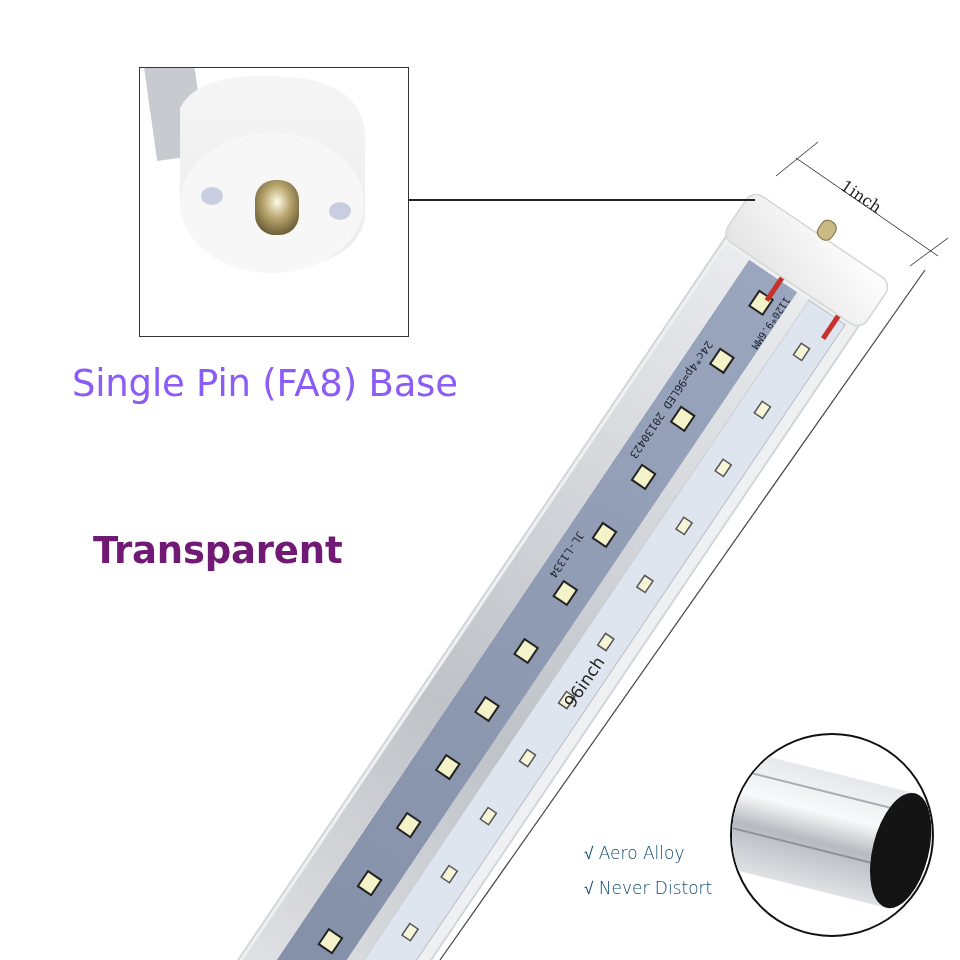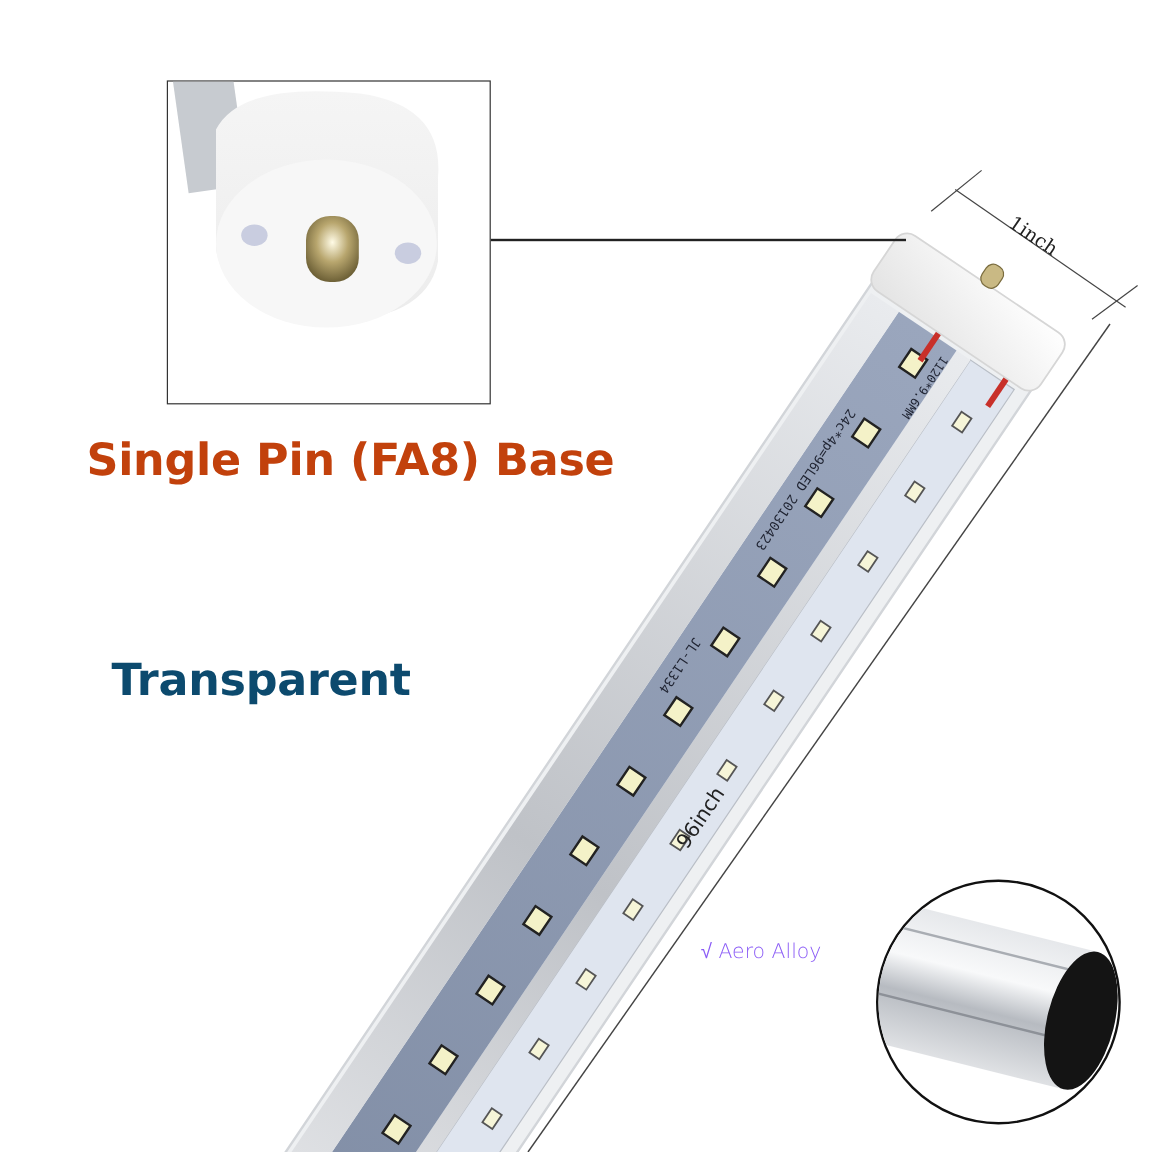--- a/index.html
+++ b/index.html
@@ -3,27 +3,27 @@
 <meta charset="utf-8">
 <style>
   html, body { margin: 0; padding: 0; background: #ffffff; }
   body { width: 960px; height: 960px; position: relative; overflow: hidden; font-family: "DejaVu Sans", sans-serif; }
   .abs { position: absolute; }
 
   
   .inset-box { left: 139px; top: 67px; width: 270px; height: 270px; border: 1.5px solid #333; background: #fff; box-sizing: border-box; overflow: hidden; }
   .callout-line { left: 409px; top: 199px; width: 346px; height: 1.5px; background: #222; }
 
-  .title-base { left: 72px; top: 362px; font-size: 37px; font-weight: bold; color: #c2410c; letter-spacing: -0.2px; white-space: nowrap; }
-  .title-cover { left: 93px; top: 544px; font-size: 37px; font-weight: bold; color: #0c4a6e; line-height: 46px; letter-spacing: -0.2px; }
+  .title-base { left: 72px; top: 362px; font-size: 37px; font-weight: normal; color: #8b5cf6; letter-spacing: -0.2px; white-space: nowrap; }
+  .title-cover { left: 93px; top: 528px; font-size: 37px; font-weight: bold; color: #701a75; line-height: 46px; letter-spacing: -0.2px; }
 
   .dim-1inch { left: 848px; top: 176px; font-size: 16px; color: #222; transform: rotate(34deg); transform-origin: left top; font-family: "DejaVu Serif", serif; }
   .dim-96 { left: 560px; top: 700px; font-size: 17px; color: #222; transform: rotate(-56deg); transform-origin: left top; font-family: "DejaVu Sans", sans-serif; }
 
-  .features { left: 584px; top: 776px; font-size: 17px; color: #8b5cf6; line-height: 35px; font-weight: 300; }
+  .features { left: 584px; top: 836px; font-size: 17px; color: #0c4a6e; line-height: 35px; font-weight: 300; }
   .features .row { white-space: nowrap; }
 
   .circle-inset { left: 730px; top: 733px; width: 204px; height: 204px; border-radius: 50%; border: 2px solid #111; box-sizing: border-box; overflow: hidden; background: #fff; }
 
   svg { display: block; }
 </style>
 </head>
 <body>
 
 <svg class="abs" style="left:0;top:0" width="960" height="960" viewBox="0 0 960 960">
@@ -139,20 +139,24 @@
 </div>
 
 <div class="abs dim-1inch">1inch</div>
 <div class="abs dim-96">96inch</div>
 
 <div class="abs features">
   <div class="row">
     <span>√</span>
     <span>Aero Alloy</span>
   </div>
+  <div class="row">
+    <span>√</span>
+    <span>Never Distort</span>
+  </div>
 </div>
 
 <div class="abs circle-inset">
   <svg width="204" height="204" viewBox="0 0 204 204">
     <defs>
       <linearGradient id="al2" x1="0" y1="0" x2="0" y2="1">
         <stop offset="0" stop-color="#e6e8eb"></stop>
         <stop offset="0.35" stop-color="#f8f9fa"></stop>
         <stop offset="0.6" stop-color="#b7bbc1"></stop>
         <stop offset="1" stop-color="#dfe1e4"></stop>

